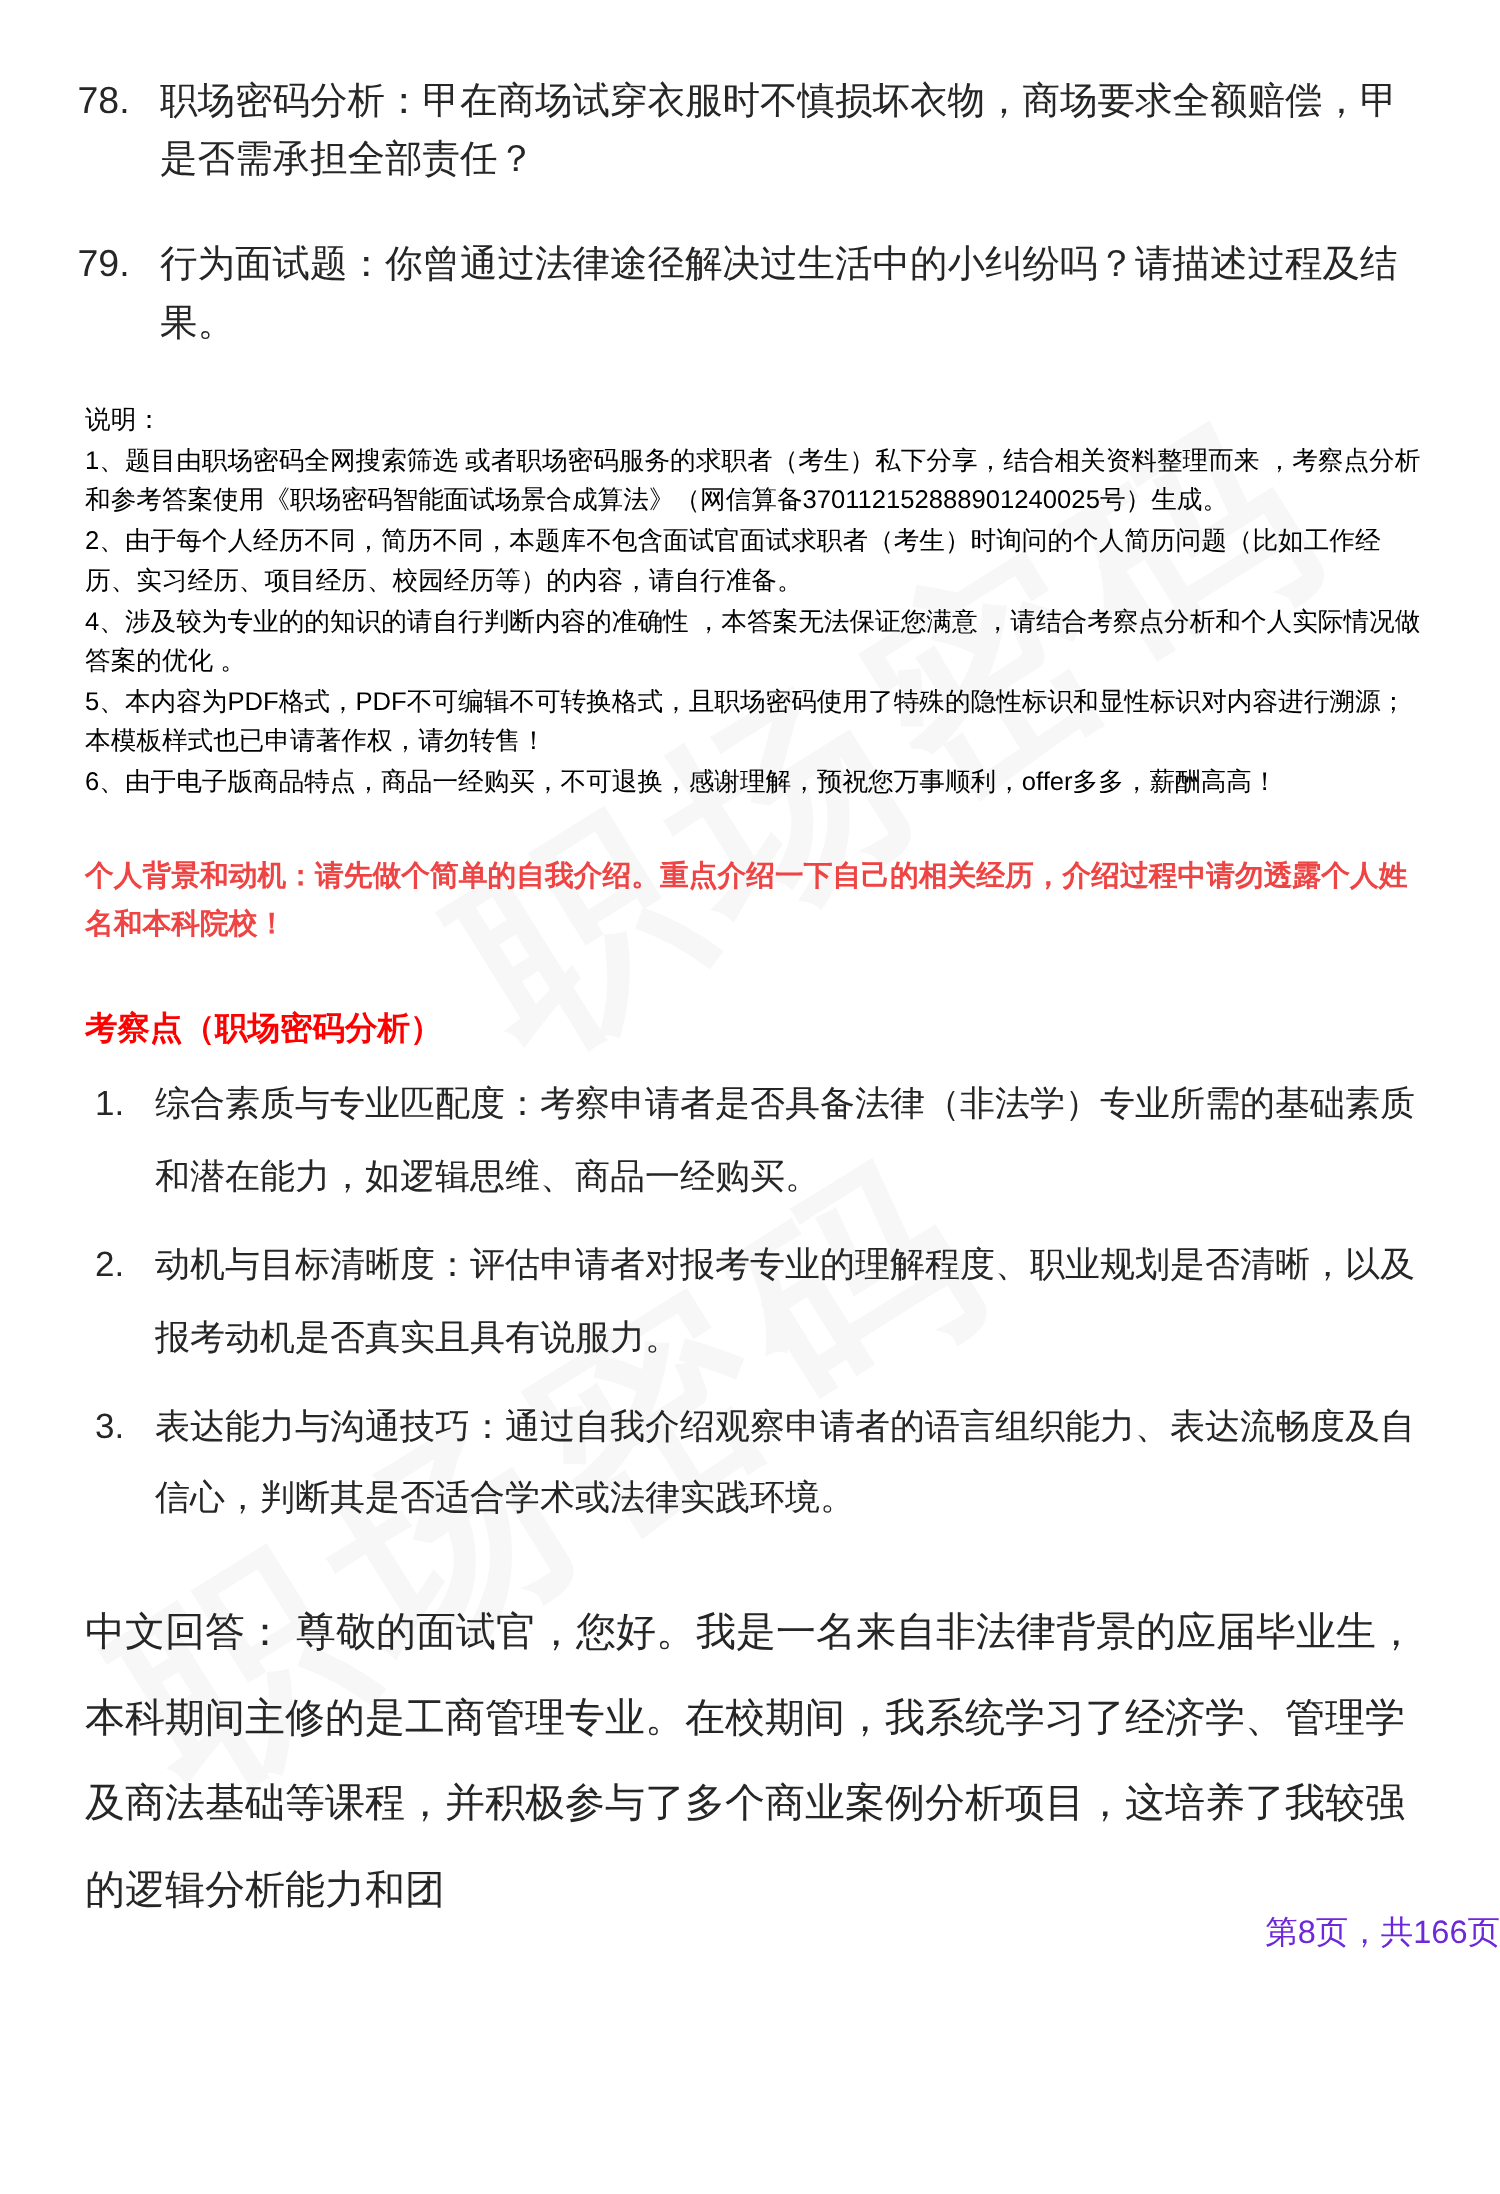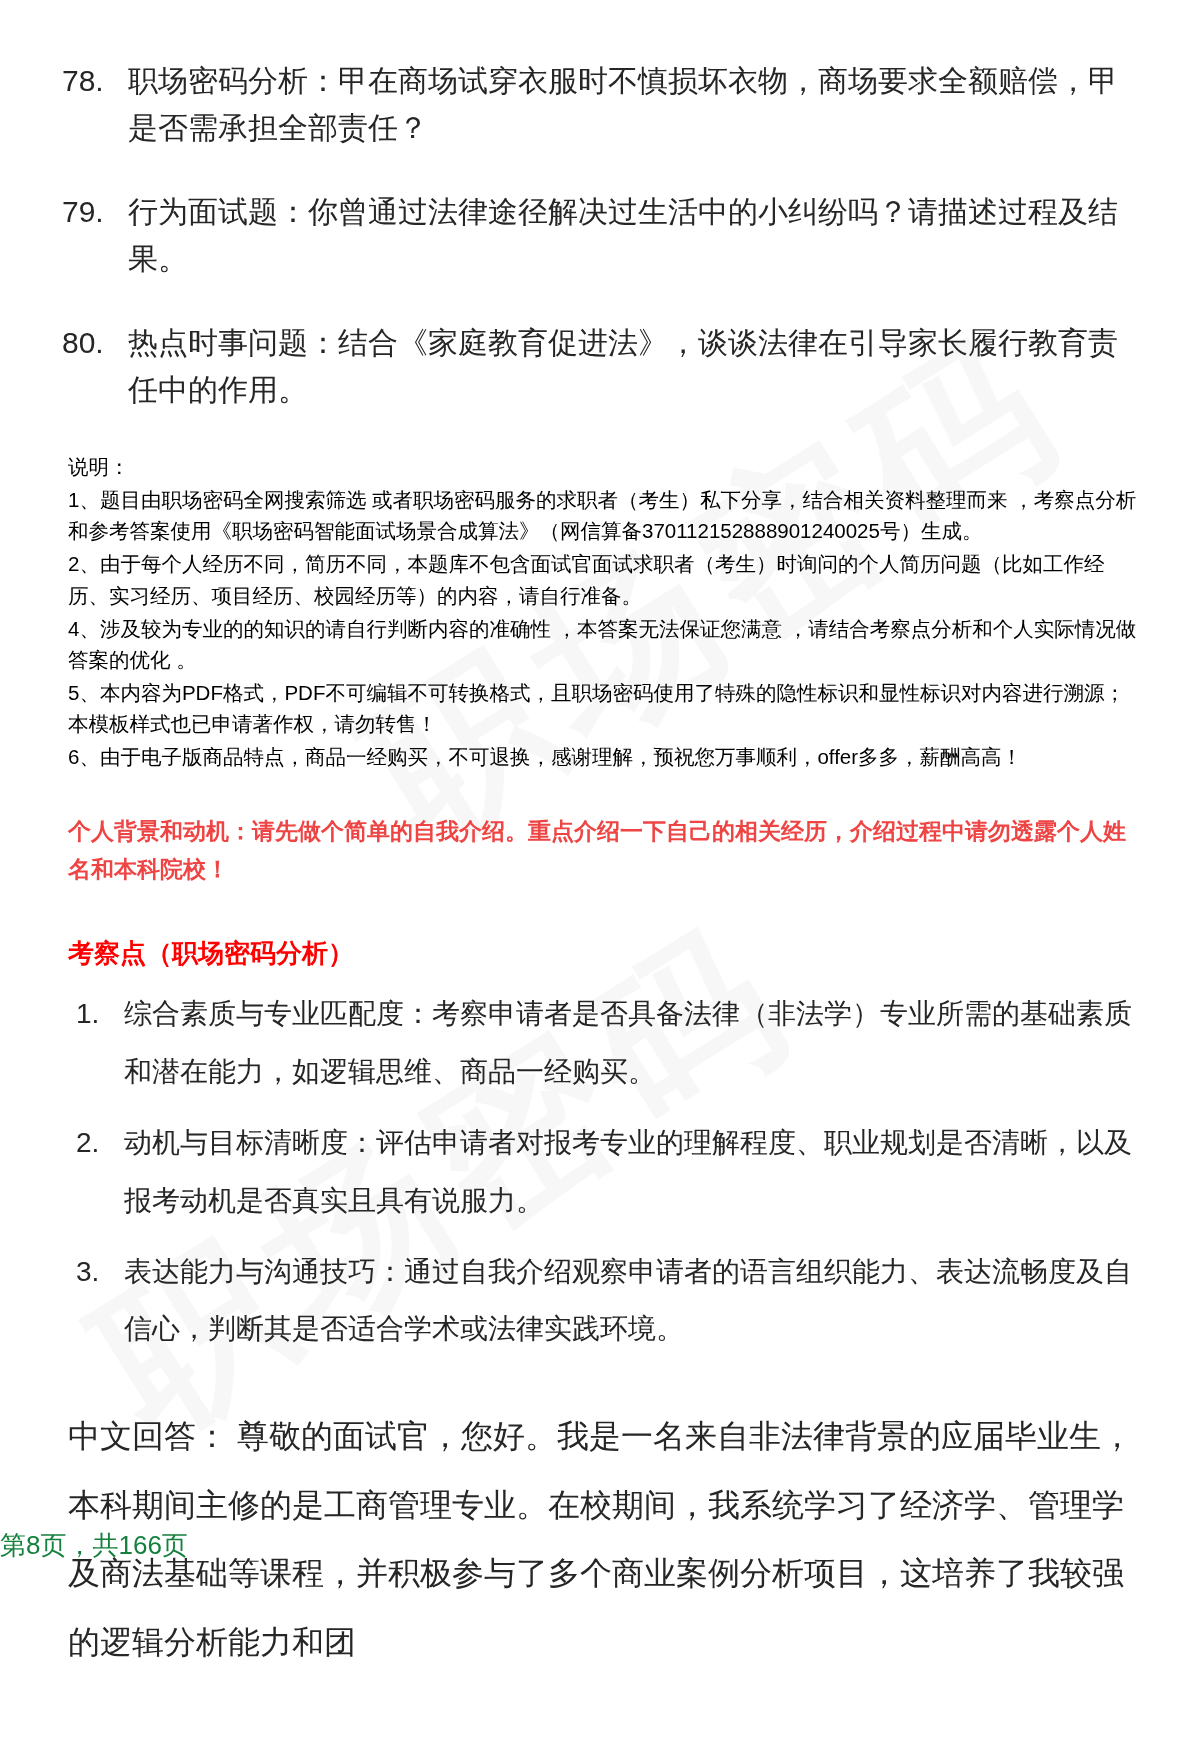--- a/index.html
+++ b/index.html
@@ -97,23 +97,23 @@
     color: #262626;
     margin: 44px 0 0 6px;
   }
 
   
   .footer {
     position: absolute;
     left: 0;
     right: 0;
     top: 1528px;
-    text-align: left;
+    text-align: right;
     font-size: 26px;
-    color: #15803d;
+    color: #6d28d9;
     z-index: 1;
   }
 </style>
 </head>
 <body>
 
 <div class="page">
 
   <div class="watermark wm1">职场密码</div>
   <div class="watermark wm2">职场密码</div>
@@ -123,24 +123,20 @@
     <div class="question">
       <span class="qnum">78.</span>
       <span class="qtext">职场密码分析：甲在商场试穿衣服时不慎损坏衣物，商场要求全额赔偿，甲是否需承担全部责任？</span>
     </div>
 
     <div class="question">
       <span class="qnum">79.</span>
       <span class="qtext">行为面试题：你曾通过法律途径解决过生活中的小纠纷吗？请描述过程及结果。</span>
     </div>
 
-    <div class="question">
-      <span class="qnum">80.</span>
-      <span class="qtext">热点时事问题：结合《家庭教育促进法》，谈谈法律在引导家长履行教育责任中的作用。</span>
-    </div>
 
     <div class="notes">
       <div class="notes-title">说明：</div>
       <p>1、题目由职场密码全网搜索筛选 或者职场密码服务的求职者（考生）私下分享，结合相关资料整理而来 ，考察点分析和参考答案使用《职场密码智能面试场景合成算法》（网信算备370112152888901240025号）生成。</p>
       <p>2、由于每个人经历不同，简历不同，本题库不包含面试官面试求职者（考生）时询问的个人简历问题（比如工作经历、实习经历、项目经历、校园经历等）的内容，请自行准备。</p>
       <p>4、涉及较为专业的的知识的请自行判断内容的准确性 ，本答案无法保证您满意 ，请结合考察点分析和个人实际情况做答案的优化 。</p>
       <p>5、本内容为PDF格式，PDF不可编辑不可转换格式，且职场密码使用了特殊的隐性标识和显性标识对内容进行溯源；本模板样式也已申请著作权，请勿转售！</p>
       <p>6、由于电子版商品特点，商品一经购买，不可退换，感谢理解，预祝您万事顺利，offer多多，薪酬高高！</p>
     </div>
 

